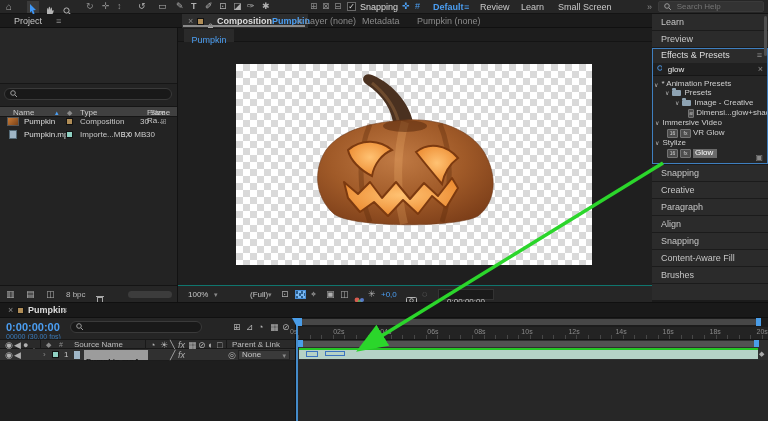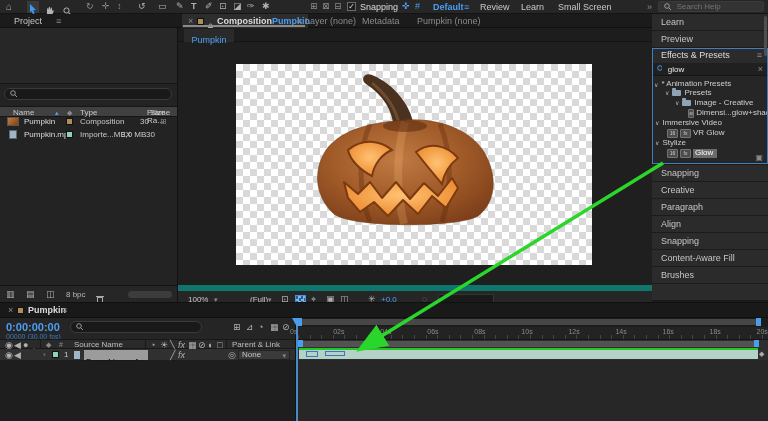--- a/index.html
+++ b/index.html
@@ -176,21 +176,21 @@
       <path d="M105,48 C140,46 170,58 184,80 C198,104 196,130 178,144 C158,156 52,156 34,142 C16,126 12,100 26,78 C42,56 76,50 105,48 Z" fill="url(#bodyGrad)" stroke="#6f3918" stroke-opacity="0.6"></path>
       <path d="M70,52 C58,80 58,120 70,150" stroke="rgba(90,40,10,0.35)" stroke-width="5" fill="none"></path>
       <path d="M140,52 C152,80 152,120 142,150" stroke="rgba(90,40,10,0.35)" stroke-width="5" fill="none"></path>
       <path d="M105,50 C96,80 96,120 104,152" stroke="rgba(255,190,120,0.22)" stroke-width="8" fill="none"></path>
       <ellipse cx="105" cy="54" rx="22" ry="6" fill="rgba(70,30,8,0.45)"></ellipse>
       <path d="M48,78 C62,66 80,68 92,78 C82,82 74,92 72,104 C60,98 50,88 48,78 Z" fill="url(#glowGrad)" stroke="#7c3a10" stroke-width="2"></path>
       <path d="M116,80 C128,70 146,72 158,86 C150,92 144,102 142,112 C132,100 122,88 116,80 Z" fill="url(#glowGrad)" stroke="#7c3a10" stroke-width="2"></path>
       <path d="M44,110 L58,122 L70,110 L82,126 L96,110 L110,127 L124,111 L138,124 L152,106 L158,116 L146,136 L132,124 L118,142 L103,128 L88,144 L74,130 L60,140 L48,126 Z" fill="url(#glowGrad)" stroke="#7c3a10" stroke-width="2" stroke-linejoin="round"></path>
     </svg>
 
-    <div class="abs" style="left:0;top:257px;width:474px;height:17px;background:#262626;border-top:6px solid #0f766e;">
+    <div class="abs" style="left:0;top:257px;width:474px;height:17px;background:#262626;border-top:1px solid #0f766e;">
       <span class="abs t8" style="left:10px;top:5px;color:#c6c6c6;">100%</span>
       <span class="abs t7 dim" style="left:36px;top:5px;">▾</span>
       <span class="abs t8" style="left:52px;top:5px;color:#c6c6c6;padding-left:20px;">(Full)</span>
       <span class="abs t7 dim" style="left:90px;top:5px;">▾</span>
       <span class="abs icn" style="left:103px;top:4px;">⊡</span>
       <span class="abs" style="left:117px;top:4px;width:11px;height:9px;border:1px solid #4a90d9;background-image:conic-gradient(#7ab7f0 25%,#2a5d8c 0 50%,#7ab7f0 0 75%,#2a5d8c 0);background-size:5px 5px;"></span>
       <span class="abs icn" style="left:133px;top:4px;">⌖</span>
       <span class="abs icn" style="left:148px;top:4px;">▣</span>
       <span class="abs icn" style="left:162px;top:4px;">◫</span>
       <span class="abs" style="left:176px;top:5px;">

